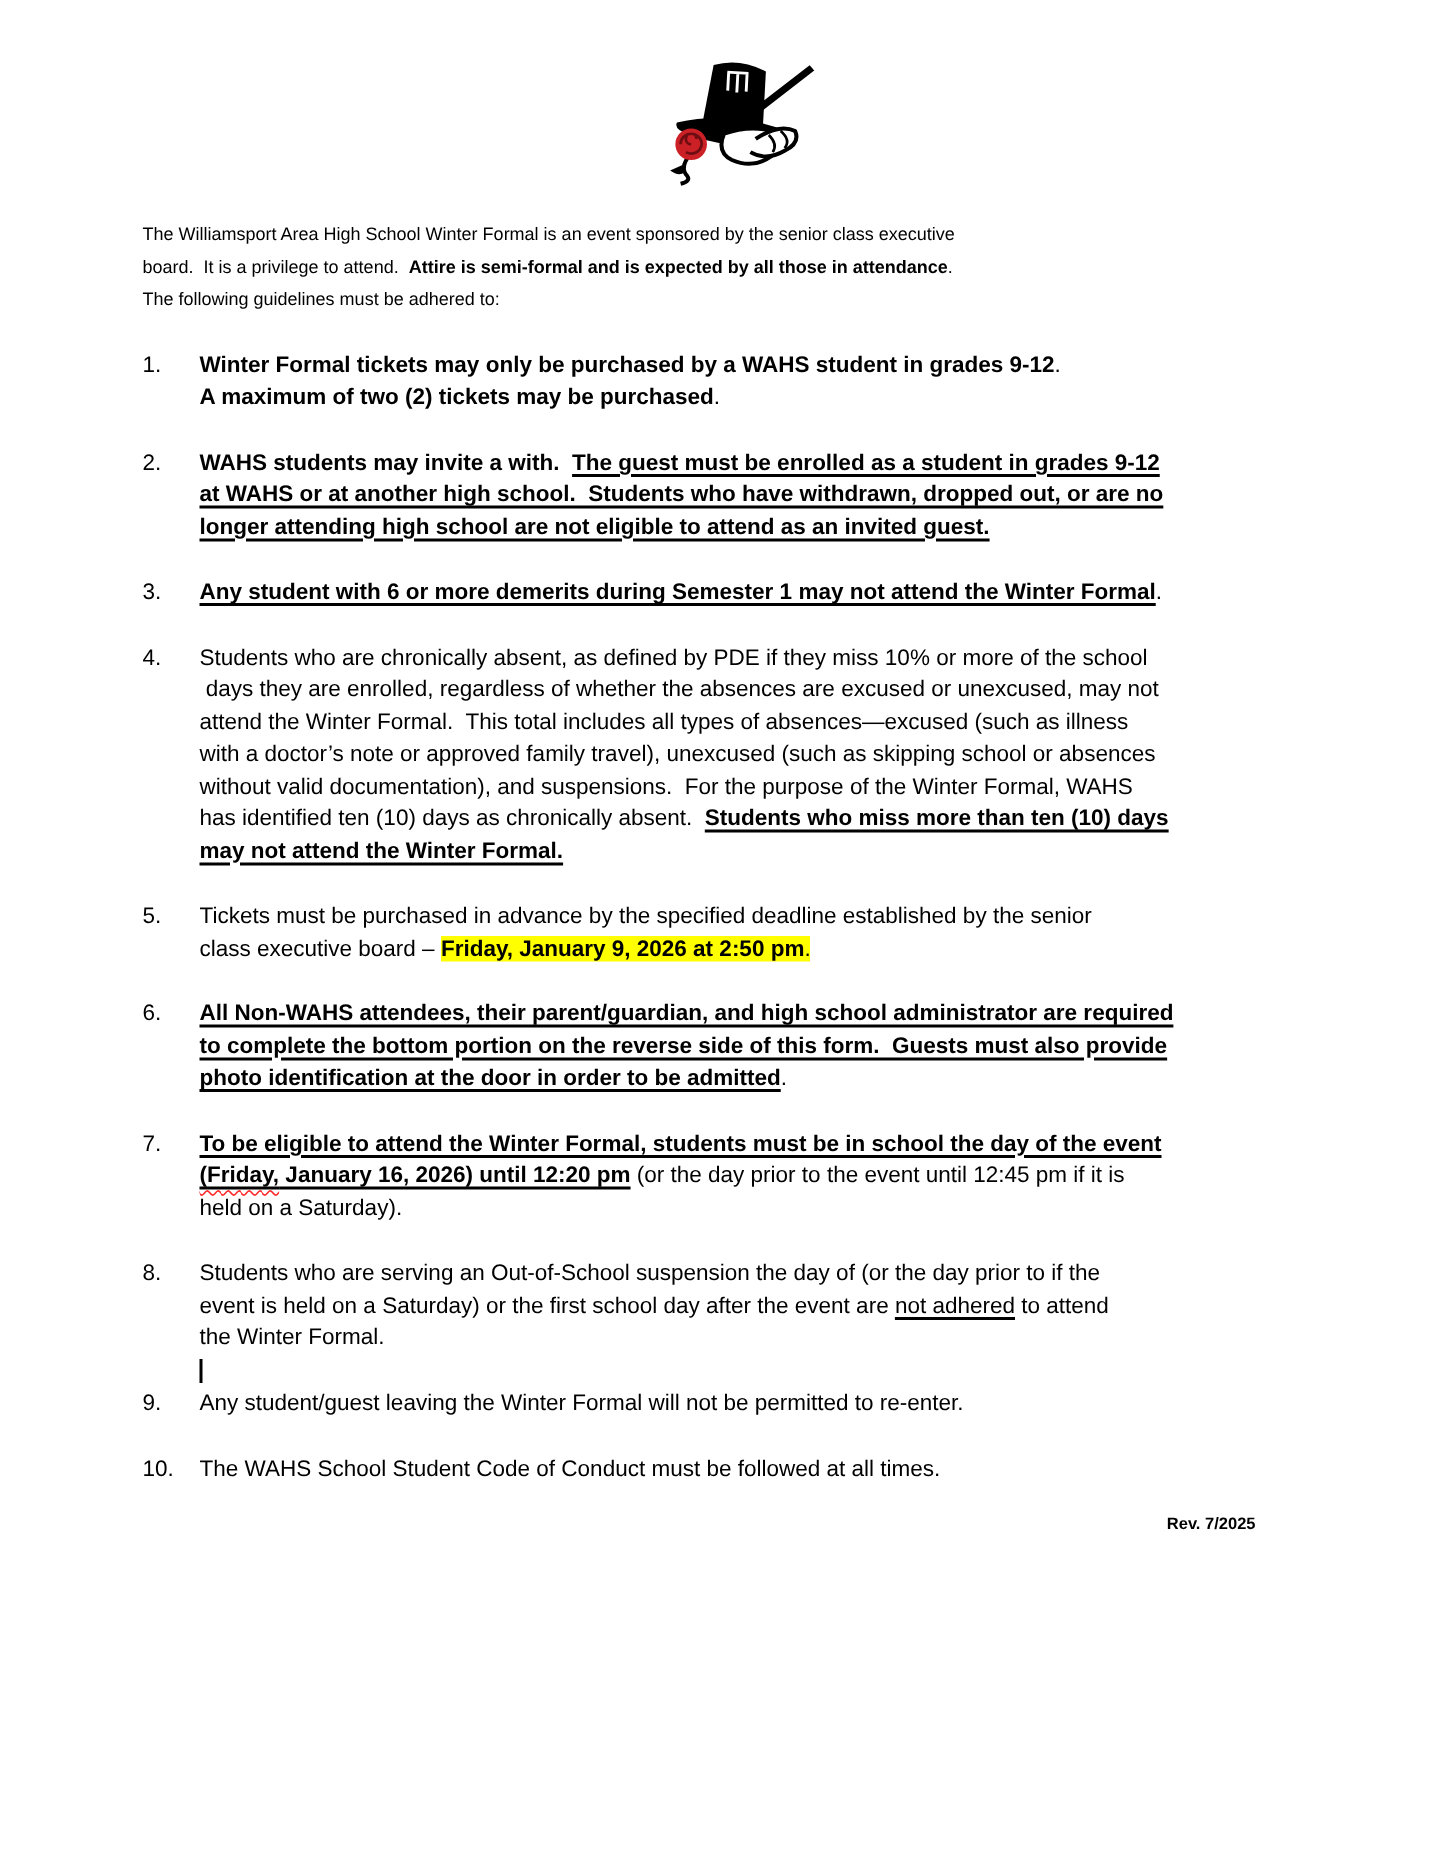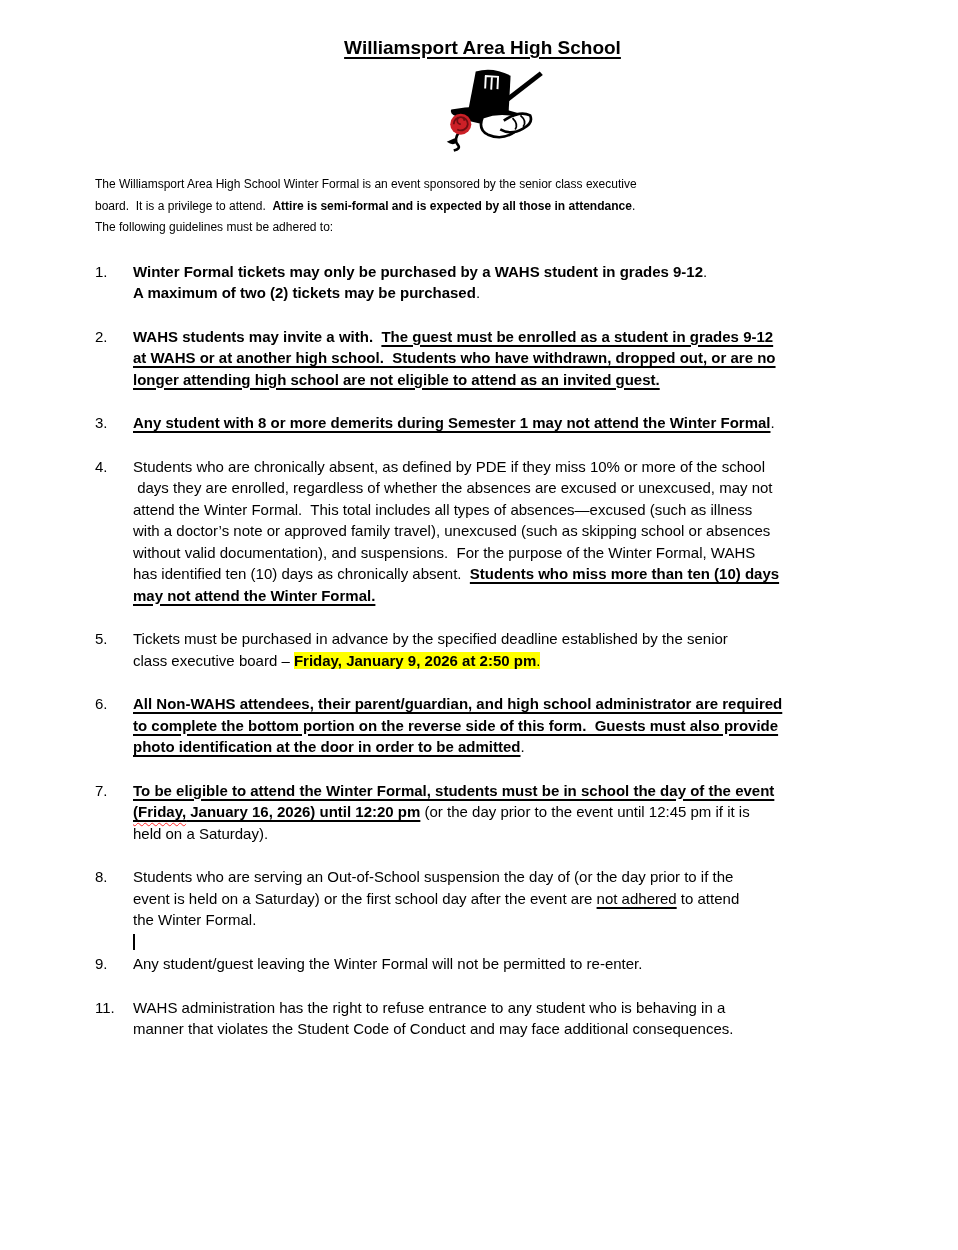--- a/index.html
+++ b/index.html
@@ -75,21 +75,20 @@
     text-align: right;
     font-size: 11px;
     font-weight: 700;
   }
 </style>
 </head>
 <body>
 
 <div class="page">
 
-  <h1 class="title">Williamsport Area High School</h1>
 
   <div class="logo-wrap">
     <svg viewBox="0 0 140 98">
 
       <path d="M56 54 L121 4 L124.5 8 L60 58 Z" fill="#000"></path>
 
       <g transform="rotate(9 62 52)">
         <path d="M20 54 q42 -16 86 -6 q2 10 -12 12 q-34 8 -62 2 q-14 -2 -12 -8 z" fill="#000"></path>
       </g>
 
@@ -121,21 +120,21 @@
 </span><span class="b">A maximum of two (2) tickets may be purchased</span><span class="">.</span></div>
       </div>
       <div class="item">
         <span class="num">2.</span>
         <div class="txt"><span class="b">WAHS students may invite a with.  </span><span class="b u">The guest must be enrolled as a student in grades 9-12
 at WAHS or at another high school.  Students who have withdrawn, dropped out, or are no
 longer attending high school are not eligible to attend as an invited guest.</span></div>
       </div>
       <div class="item">
         <span class="num">3.</span>
-        <div class="txt"><span class="b u">Any student with 8 or more demerits during Semester 1 may not attend the Winter Formal</span><span class="">.</span></div>
+        <div class="txt"><span class="b u">Any student with 6 or more demerits during Semester 1 may not attend the Winter Formal</span><span class="">.</span></div>
       </div>
       <div class="item">
         <span class="num">4.</span>
         <div class="txt"><span class="">Students who are chronically absent, as defined by PDE if they miss 10% or more of the school
  days they are enrolled, regardless of whether the absences are excused or unexcused, may not
 attend the Winter Formal.  This total includes all types of absences—excused (such as illness
 with a doctor’s note or approved family travel), unexcused (such as skipping school or absences
 without valid documentation), and suspensions.  For the purpose of the Winter Formal, WAHS
 has identified ten (10) days as chronically absent.  </span><span class="b u">Students who miss more than ten (10) days
 may not attend the Winter Formal.</span></div>
@@ -162,20 +161,20 @@
         <div class="txt"><span class="">Students who are serving an Out-of-School suspension the day of (or the day prior to if the
 event is held on a Saturday) or the first school day after the event are </span><span class="u">not adhered</span><span class=""> to attend
 the Winter Formal.
 </span><span class="caret"></span></div>
       </div>
       <div class="item">
         <span class="num">9.</span>
         <div class="txt"><span class="">Any student/guest leaving the Winter Formal will not be permitted to re-enter.</span></div>
       </div>
       <div class="item">
-        <span class="num">11.</span>
-        <div class="txt"><span class="">WAHS administration has the right to refuse entrance to any student who is behaving in a
-manner that violates the Student Code of Conduct and may face additional consequences.</span></div>
+        <span class="num">10.</span>
+        <div class="txt"><span class="">The WAHS School Student Code of Conduct must be followed at all times.</span></div>
       </div>
     </div>
 
+  <div class="footer">Rev. 7/2025</div>
 
 </div>
 
 </body></html>

